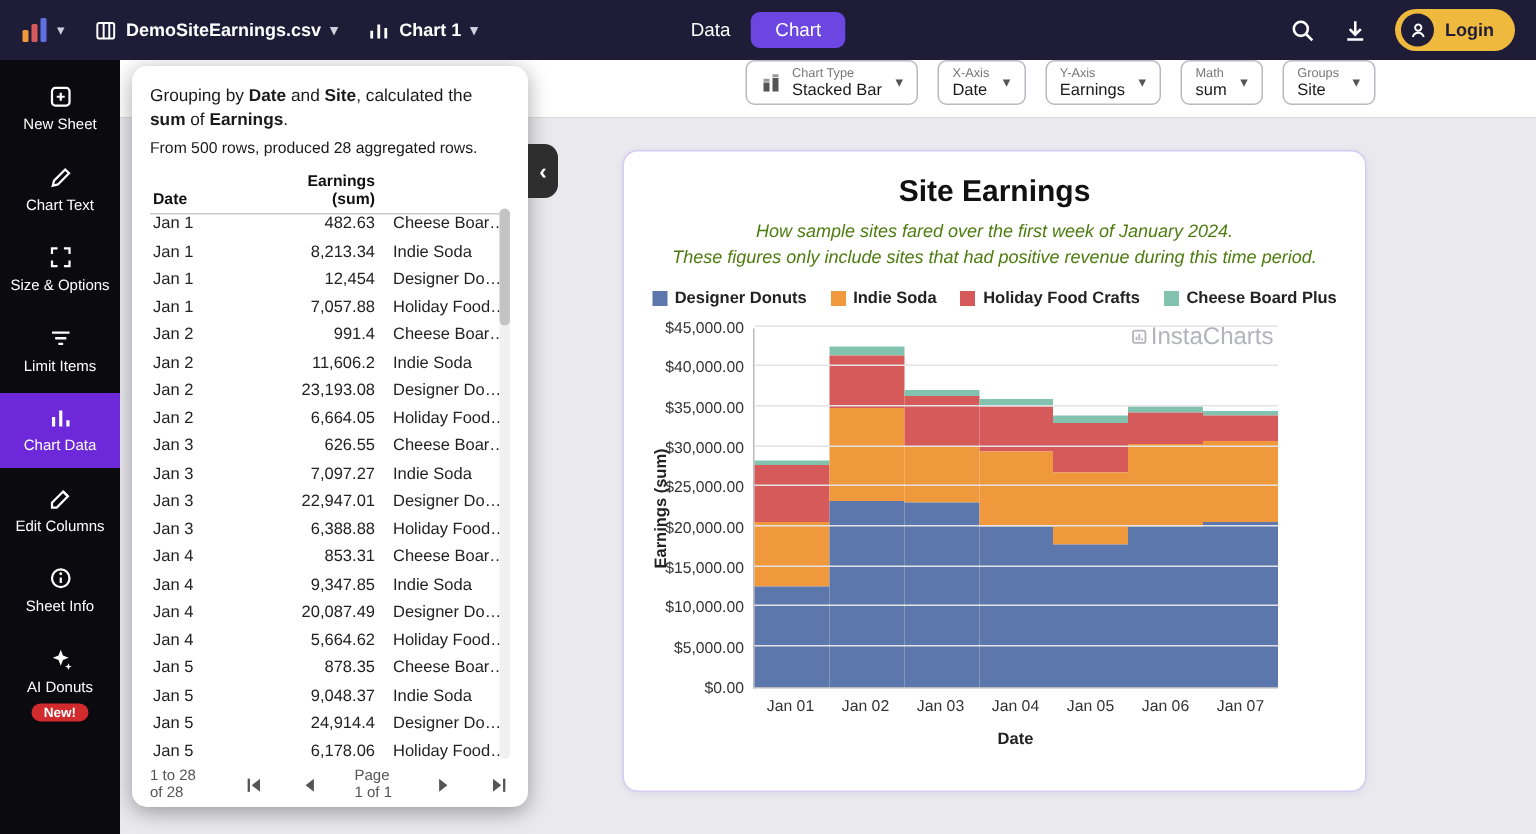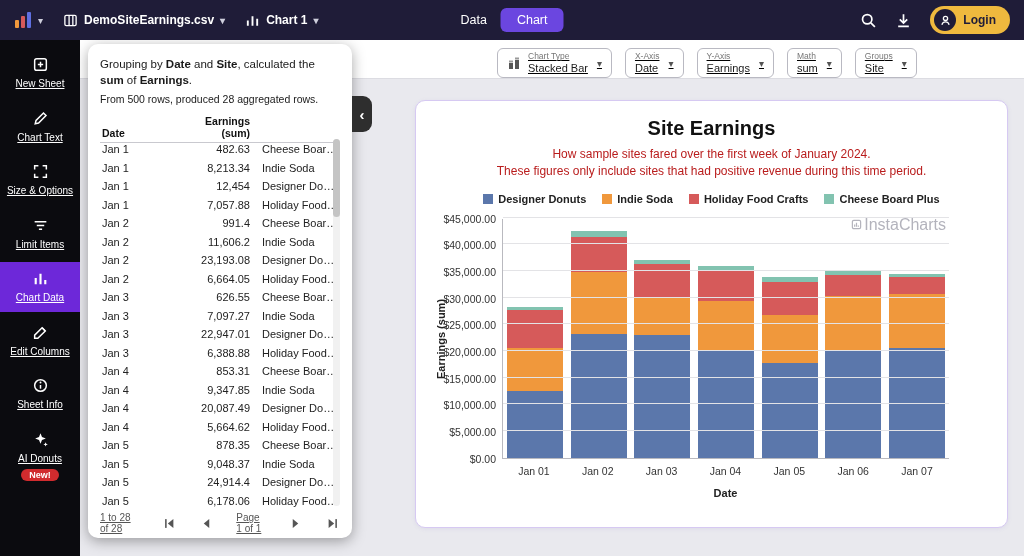--- a/index.html
+++ b/index.html
@@ -21,28 +21,28 @@
   .login { display:flex; align-items:center; gap:7px; background:#efb93e; border:none;
     border-radius:16px; padding:3px 14px 3px 4px; font-family:inherit; font-size:12px; font-weight:700; color:#1f1c38; cursor:pointer; }
   .login-avatar { width:22px; height:22px; border-radius:50%; background:#1f1c38; display:flex; align-items:center; justify-content:center; }
 
   
   .sidebar { position:absolute; left:0; top:40px; width:80px; height:516px; background:#0b0b0f;
     display:flex; flex-direction:column; padding-top:6px; z-index:30; }
   .side-item { display:flex; flex-direction:column; align-items:center; gap:5px;
     padding:8px 2px; margin:2px 0; cursor:pointer; }
   .side-item.active { background:#6d28d9; }
-  .side-label { color:#fff; font-size:10px; text-align:center; line-height:1.15;text-decoration:underline; }
+  .side-label { color:#fff; font-size:10px; text-align:center; line-height:1.15; }
   .side-badge { background:#d12b2e; color:#fff; font-size:9px; font-weight:700;
     padding:1px 8px; border-radius:8px; }
 
   
   .main-toolbar { position:absolute; left:80px; top:40px; width:944px; height:39px;
-    background:#fff; border-bottom:1px solid #dcdce2; display:flex; align-items:flex-end;
-    gap:13px; padding-left:417px; z-index:10;text-decoration:underline; }
+    background:#fff; border-bottom:1px solid #dcdce2; display:flex; align-items:flex-start;
+    gap:13px; padding-left:417px; z-index:10; }
   .ctrl { display:flex; align-items:center; gap:7px; border:1px solid #b9b9c2; border-radius:6px;
     background:#fff; height:30px; padding:2px 9px; cursor:pointer; }
   .ctrl-txt { display:flex; flex-direction:column; line-height:1.1; }
   .ctrl-label { font-size:8.5px; color:#777; }
   .ctrl-value { font-size:11px; color:#1a1a1a; }
   .ctrl .caret { color:#555; margin-left:2px; }
 
   
   .data-panel { position:absolute; left:88px; top:44px; width:264px; height:494px; background:#fff;
     border-radius:10px; box-shadow:0 3px 14px rgba(0,0,0,.35); z-index:20;
@@ -56,31 +56,31 @@
   .thead { display:flex; border-bottom:1px solid #c9c9cf; padding:2px 0 3px 0;
     font-size:10.5px; font-weight:700; color:#111; align-items:flex-end; }
   .trow { display:flex; align-items:flex-start; height:18.5px; font-size:11px; color:#222; }
   .c-date { width:72px; padding-left:2px; }
   .c-earn { width:78px; text-align:right; }
   .c-site { flex:1; min-width:0; padding-left:12px; white-space:nowrap; overflow:hidden; text-overflow:ellipsis; }
   .thead .c-earn { width:58px; margin-left:20px; }
   .scrollbar { position:absolute; right:0; top:26px; bottom:2px; width:7px; background:#f1f1f1; border-radius:4px; }
   .scroll-thumb { position:absolute; top:0; left:0; width:7px; height:78px; background:#c4c4c4; border-radius:4px; }
   .pagination { height:30px; display:flex; align-items:center; justify-content:center; gap:22px;
-    font-size:10px; color:#555;text-decoration:underline; }
+    font-size:10px; color:#555; }
   .pg-range { margin-right:8px; }
   .pg-btn { display:flex; align-items:center; cursor:pointer; padding:0 2px; }
   .pg-page { color:#555; }
 
   
-  .chart-card { position:absolute; left:415px; top:100px; width:593px; height:428px; background:#fff;
+  .chart-card { position:absolute; left:415px; top:100px; width:496px; height:428px; background:#fff;
     border:1px solid #d6c9f2; border-radius:10px; padding:12px 18px; z-index:5;
     box-shadow:0 1px 4px rgba(120,100,200,.10); }
   .chart-title { text-align:center; font-size:20px; font-weight:700; color:#111; margin-top:4px; }
-  .chart-subtitle { text-align:center; font-size:12px; color:#b91c1c; line-height:1.45; margin-top:6px; }
+  .chart-subtitle { text-align:center; font-size:12px; color:#4d7c0f; line-height:1.45; margin-top:6px;font-style:italic; }
   .legend { display:flex; justify-content:center; gap:16px; margin-top:12px; }
   .legend-item { display:flex; align-items:center; gap:5px; font-size:11px; font-weight:700; color:#222; }
   .swatch { width:10px; height:10px; display:inline-block; }
   .chart-row { display:flex; margin-top:14px; }
   .y-title { width:14px; display:flex; align-items:center; justify-content:center;
     writing-mode:vertical-rl; transform:rotate(180deg);
     font-size:11px; font-weight:700; color:#222; height:240px; }
   .yticks { position:relative; width:54px; height:240px; }
   .ytick { position:absolute; right:6px; font-size:10.5px; color:#333; white-space:nowrap; }
   .chart-area { position:relative; flex:1; height:240px; margin-right:40px;

